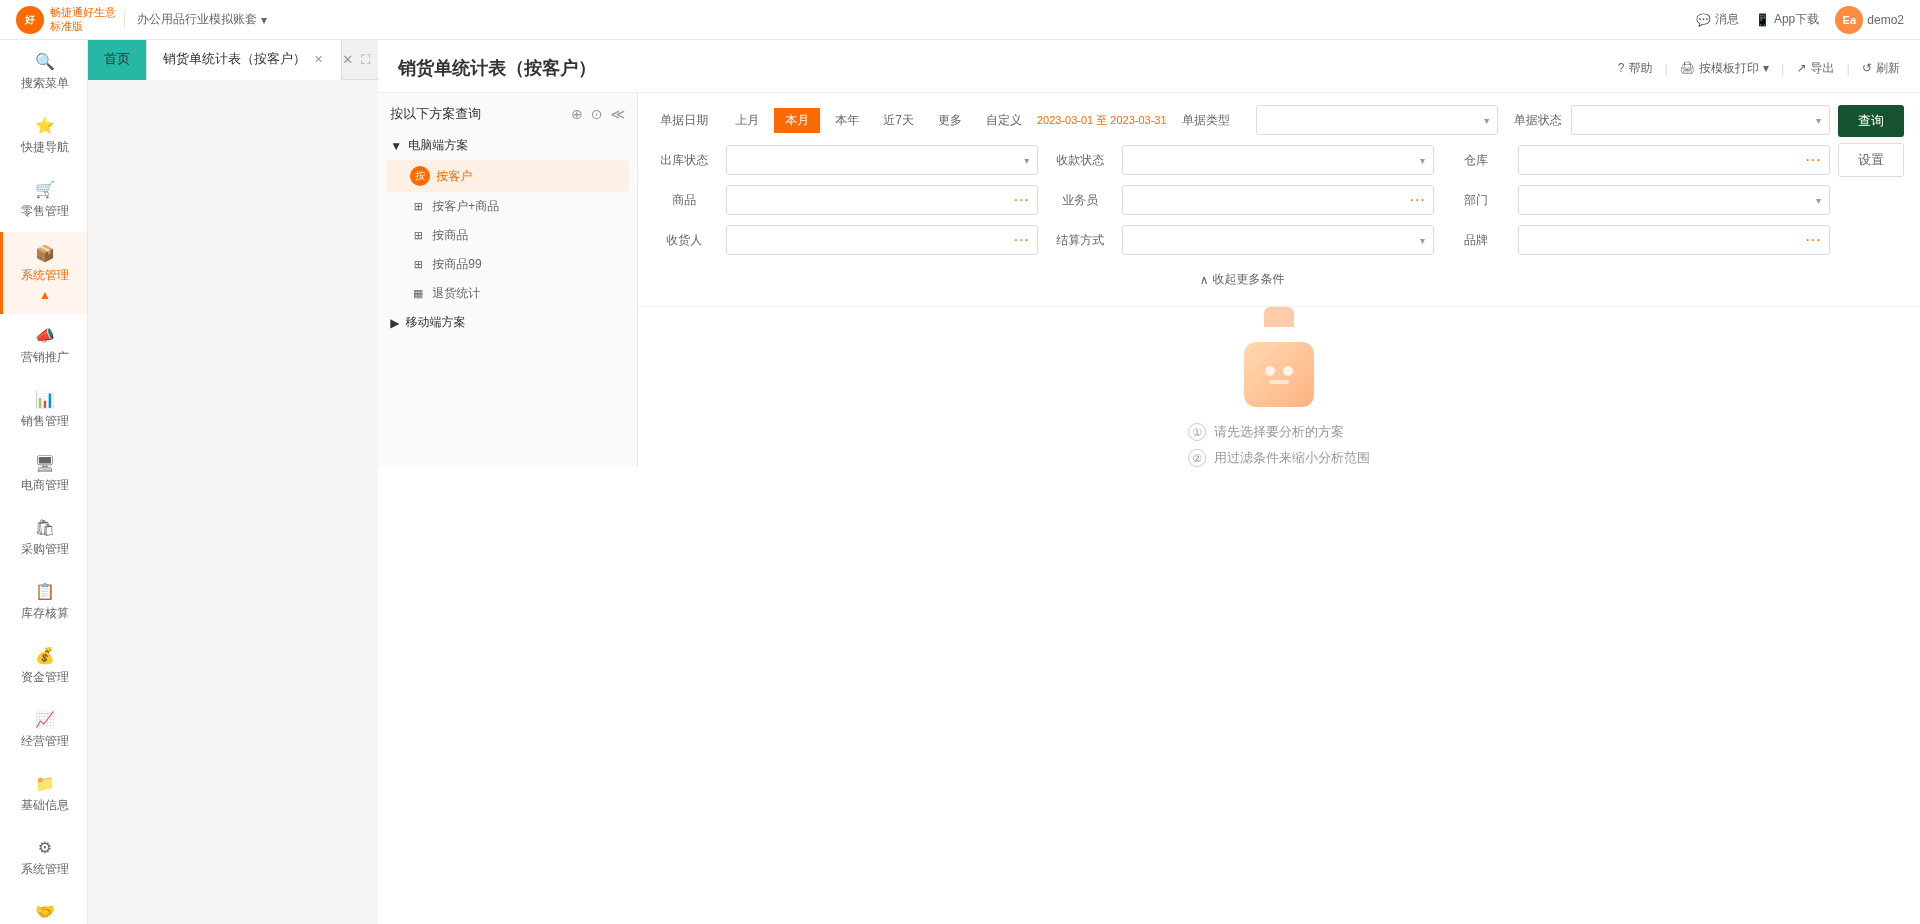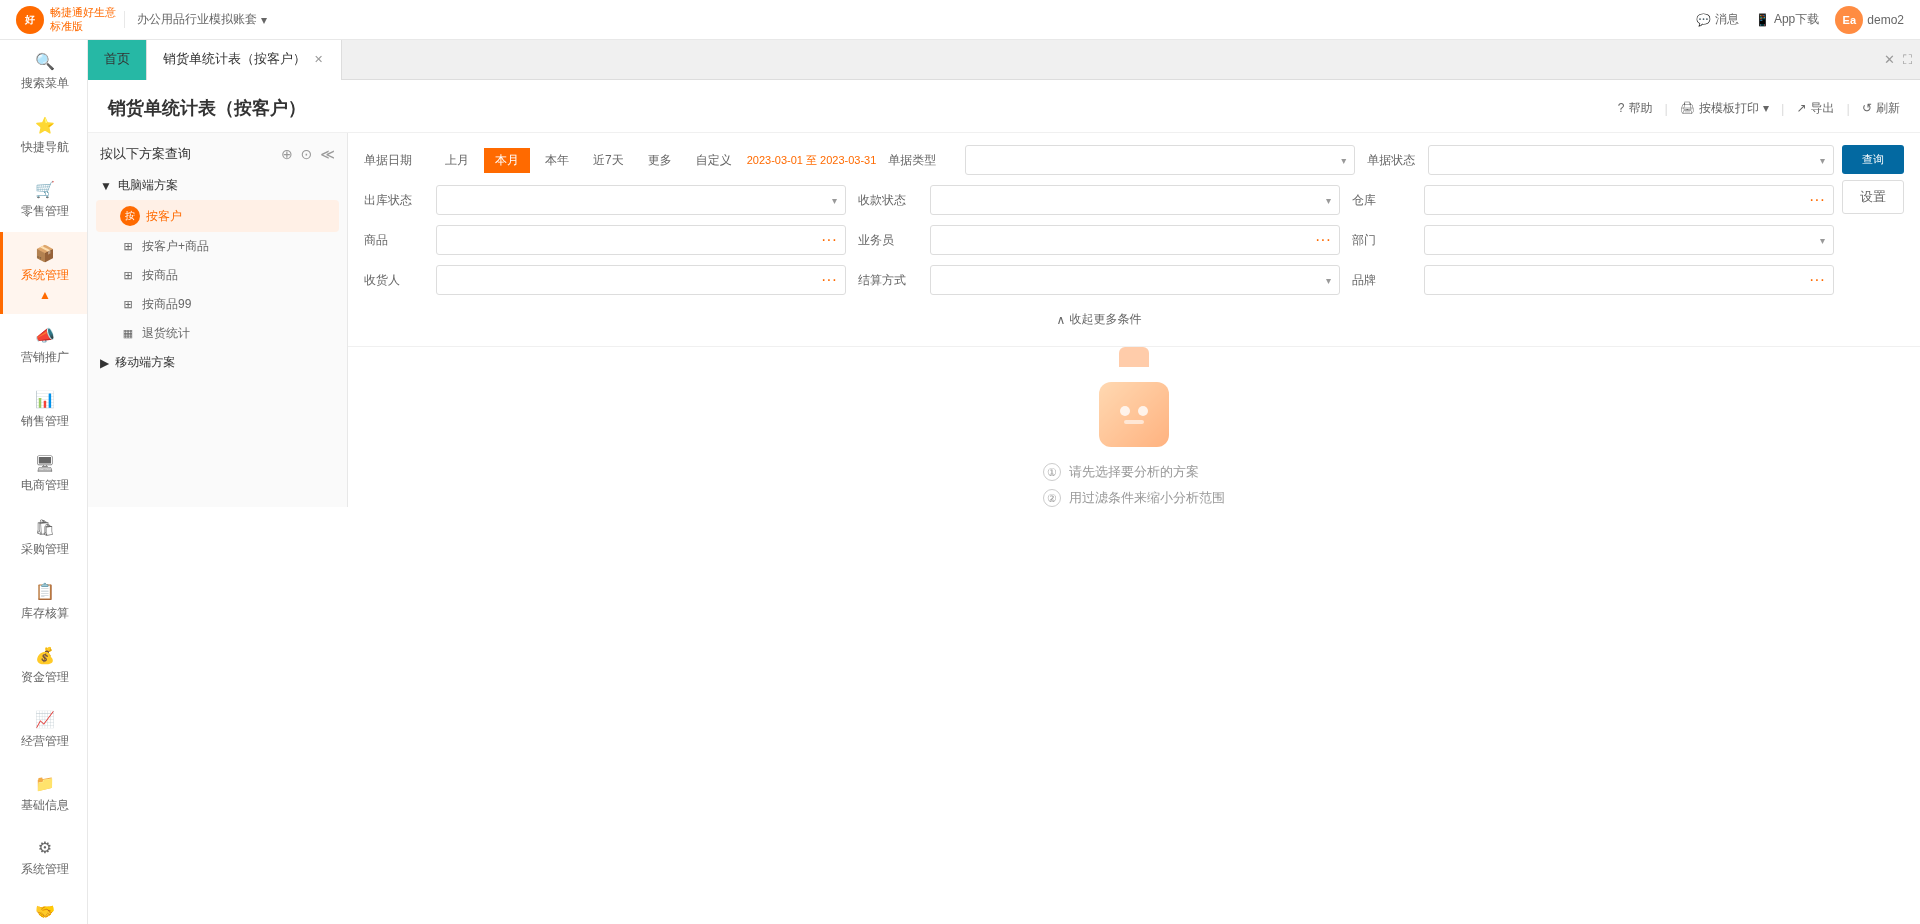--- a/index.html
+++ b/index.html
@@ -19,21 +19,21 @@
     
     .main-layout { display: flex; flex: 1; overflow: hidden; }
 
     
     .sidebar { width: 88px; background: #fff; border-right: 1px solid #e8e8e8; display: flex; flex-direction: column; flex-shrink: 0; overflow-y: auto; }
     .sidebar-item { padding: 12px 4px; text-align: center; cursor: pointer; color: #666; font-size: 12px; display: flex; flex-direction: column; align-items: center; gap: 4px; border-left: 3px solid transparent; }
     .sidebar-item.active { color: #ff6a00; border-left-color: #ff6a00; background: #fff5ee; }
     .sidebar-icon { font-size: 16px; }
 
     
-    .content-area { flex: 1; display: flex; flex-direction: column; overflow: hidden; }
+    .content-area { flex: 1; display: flex; flex-direction: row; overflow: hidden; }
 
     
     .tab-bar { height: 40px; background: #f0f0f0; display: flex; align-items: center; padding: 0 0; flex-shrink: 0; border-bottom: 1px solid #ddd; }
     .tab-item { height: 40px; display: flex; align-items: center; padding: 0 16px; cursor: pointer; font-size: 13px; color: #666; gap: 6px; border-right: 1px solid #ddd; }
     .tab-item.active { background: #fff; color: #333; border-bottom: none; height: 41px; margin-top: -1px; }
     .tab-close { font-size: 11px; color: #999; cursor: pointer; padding: 2px; }
     .tab-home { background: #26b8a5; color: white; font-size: 13px; }
     .tab-home.active { background: #26b8a5; }
     .maximize-btn { margin-left: auto; margin-right: 8px; color: #999; cursor: pointer; display: flex; gap: 8px; }
 
@@ -60,41 +60,41 @@
     .scheme-item.active { background: #fff0e6; color: #ff6a00; }
     .scheme-item-icon { width: 16px; height: 16px; display: flex; align-items: center; justify-content: center; font-size: 11px; }
     .orange-circle { width: 20px; height: 20px; background: #ff6a00; border-radius: 50%; color: white; font-size: 10px; display: flex; align-items: center; justify-content: center; }
 
     
     .right-panel { flex: 1; display: flex; flex-direction: column; overflow: hidden; }
 
     
     .filter-area { padding: 12px 16px; border-bottom: 1px solid #f0f0f0; }
     .filter-row { display: flex; align-items: center; gap: 12px; margin-bottom: 10px; }
-    .filter-label { width: 60px; text-align: left; color: #666; font-size: 12px; flex-shrink: 0; font-family: Liberation Serif, serif; }
+    .filter-label { width: 60px; text-align: center; color: #666; font-size: 12px; flex-shrink: 0; font-family: Liberation Serif, serif; }
     .filter-dates { display: flex; align-items: center; gap: 6px; }
     .date-btn { padding: 3px 8px; border-radius: 3px; font-size: 12px; cursor: pointer; color: #666; border: 1px solid transparent; }
     .date-btn.active { background: #ff6a00; color: white; border-radius: 0; padding: 3px 10px; }
     .date-range { color: #ff6a00; font-size: 11px; }
     .filter-select { flex: 1; height: 30px; border: 1px solid #ddd; border-radius: 3px; padding: 0 8px; display: flex; align-items: center; justify-content: space-between; cursor: pointer; background: white; font-size: 12px; color: #999; }
     .filter-input { flex: 1; height: 30px; border: 1px solid #ddd; border-radius: 3px; padding: 0 8px; display: flex; align-items: center; justify-content: space-between; cursor: pointer; background: white; font-size: 12px; color: #999; }
     .filter-dots { color: #ff6a00; font-size: 16px; }
     .chevron-down { color: #999; font-size: 10px; }
     .collapse-btn { text-align: center; padding: 6px; color: #666; font-size: 12px; cursor: pointer; display: flex; align-items: center; justify-content: center; gap: 4px; }
 
     
     .empty-state { flex: 1; display: flex; flex-direction: column; align-items: center; justify-content: center; gap: 16px; }
     .empty-icon { width: 120px; height: 100px; position: relative; }
     .empty-steps { display: flex; flex-direction: column; gap: 8px; }
     .empty-step { display: flex; align-items: center; gap: 8px; color: #999; font-size: 13px; }
     .step-num { width: 18px; height: 18px; border: 1px solid #ccc; border-radius: 50%; display: flex; align-items: center; justify-content: center; font-size: 11px; color: #999; flex-shrink: 0; }
 
     
     .query-btns { display: flex; flex-direction: column; gap: 6px; margin-left: 8px; }
-    .btn-query { background: #0369a1; color: white; border: none; padding: 7px 20px; border-radius: 3px; cursor: pointer; font-size: 11px; }
+    .btn-query { background: #14532d; color: white; border: none; padding: 7px 20px; border-radius: 3px; cursor: pointer; font-size: 13px; }
     .btn-settings { background: white; color: #666; border: 1px solid #ddd; padding: 7px 14px; border-radius: 3px; cursor: pointer; font-size: 13px; }
   </style>
 </head>
 <body>
 
 <div class="topbar">
   <div class="topbar-left">
     <div class="logo-area">
       <div class="logo-icon">好</div>
       <div class="logo-text">

